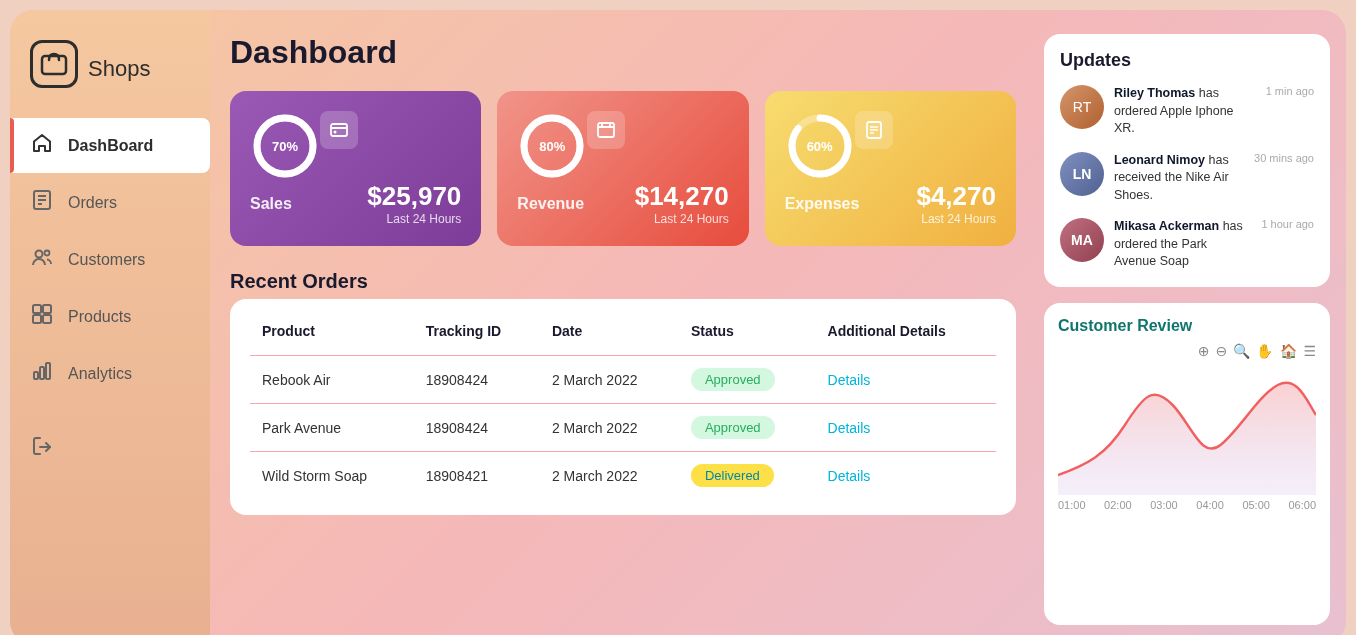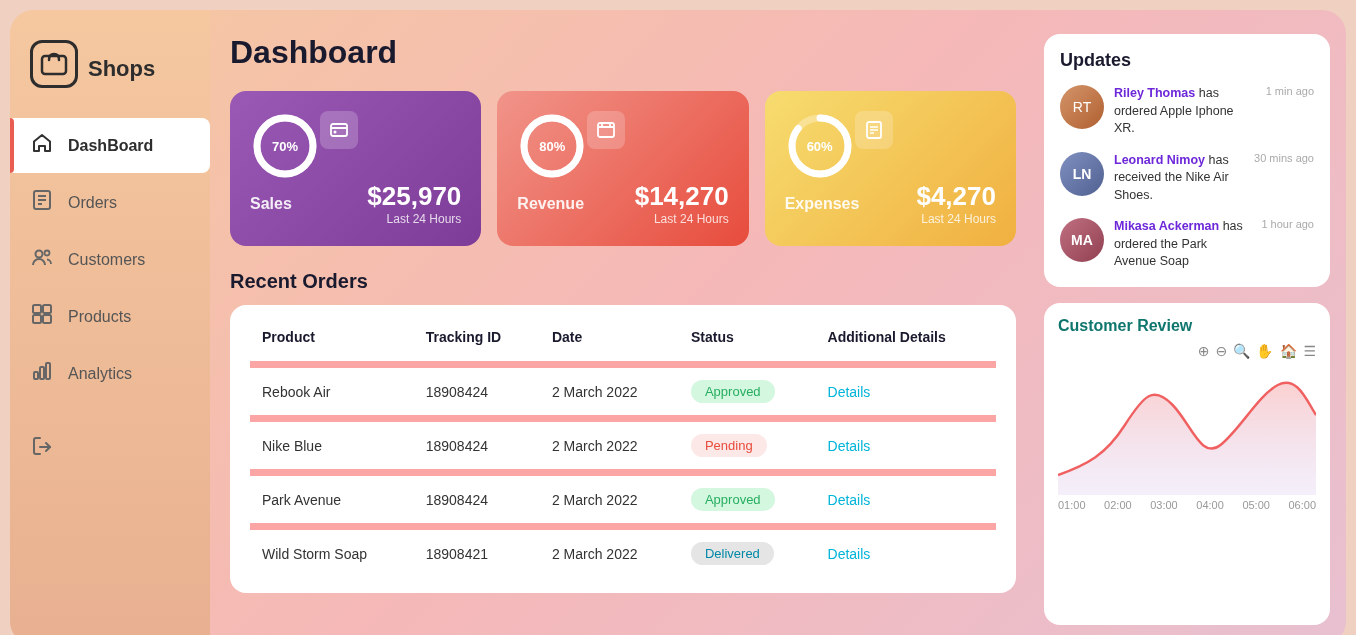--- a/index.html
+++ b/index.html
@@ -42,21 +42,21 @@
       height: 48px;
       border: 3px solid #2d2d2d;
       border-radius: 12px;
       display: flex;
       align-items: center;
       justify-content: center;
       font-size: 22px;
     }
     .logo-text {
       font-size: 22px;
-      font-weight: 700;
+      font-weight: 400;
       color: #2d2d2d;
       margin-top: 10px;
     }
     .nav-item {
       display: flex;
       align-items: center;
       gap: 14px;
       padding: 14px 20px;
       cursor: pointer;
       color: #555;
@@ -176,21 +176,21 @@
     .stat-sublabel {
       color: rgba(255,255,255,0.8);
       font-size: 12px;
       text-align: right;
     }
     
     .section-title {
       font-size: 20px;
       font-weight: 700;
       color: #1a1a2e;
-      margin-bottom: 12px;
+      margin-bottom: 6px;
     }
     .orders-table {
       background: white;
       border-radius: 16px;
       padding: 16px 20px;
       overflow: hidden;
     }
     table {
       width: 100%;
       border-collapse: collapse;
@@ -199,32 +199,32 @@
       text-align: left;
       font-size: 14px;
       font-weight: 700;
       color: #1a1a2e;
       padding: 8px 12px 16px 12px;
     }
     td {
       padding: 12px 12px;
       font-size: 14px;
       color: #333;
-      border-top: 7px solid #fca5a5;
+      border-top: 1px solid #fca5a5;
     }
     .badge {
       display: inline-block;
       padding: 4px 14px;
       border-radius: 20px;
       font-size: 13px;
       font-weight: 500;
     }
     .badge.approved { background: #d4f7e0; color: #27ae60; }
     .badge.pending { background: #fde8e8; color: #e74c3c; }
-    .badge.delivered { background: #e5e5e5; color: #0088a8; }
+    .badge.delivered { background: #fde047; color: #0088a8; }
     .details-link {
       color: #00b4d8;
       cursor: pointer;
       font-size: 14px;
     }
     
     .right-panel {
       width: 310px;
       min-width: 310px;
       padding: 24px 16px 20px 8px;
@@ -261,21 +261,21 @@
       align-items: center;
       justify-content: center;
       font-size: 18px;
     }
     .update-text {
       flex: 1;
       font-size: 12.5px;
       color: #333;
       line-height: 1.4;
     }
-    .update-text strong { color: #6d28d9; }
+    .update-text strong { color: #0f172a; }
     .update-time {
       font-size: 11px;
       color: #aaa;
       white-space: nowrap;
       flex-shrink: 0;
     }
     
     .review-section {
       background: white;
       border-radius: 16px;
@@ -490,27 +490,20 @@
           </thead>
           <tbody id="orders-tbody">
           <tr>
     <td>Rebook Air</td>
     <td>18908424</td>
     <td>2 March 2022</td>
     <td><span class="badge approved">Approved</span></td>
     <td><span class="details-link">Details</span></td>
   </tr>
               <tr>
-    <td>Nike Blue</td>
-    <td>18908424</td>
-    <td>2 March 2022</td>
-    <td><span class="badge pending">Pending</span></td>
-    <td><span class="details-link">Details</span></td>
-  </tr>
-              <tr>
     <td>Park Avenue</td>
     <td>18908424</td>
     <td>2 March 2022</td>
     <td><span class="badge approved">Approved</span></td>
     <td><span class="details-link">Details</span></td>
   </tr>
               <tr>
     <td>Wild Storm Soap</td>
     <td>18908421</td>
     <td>2 March 2022</td>

